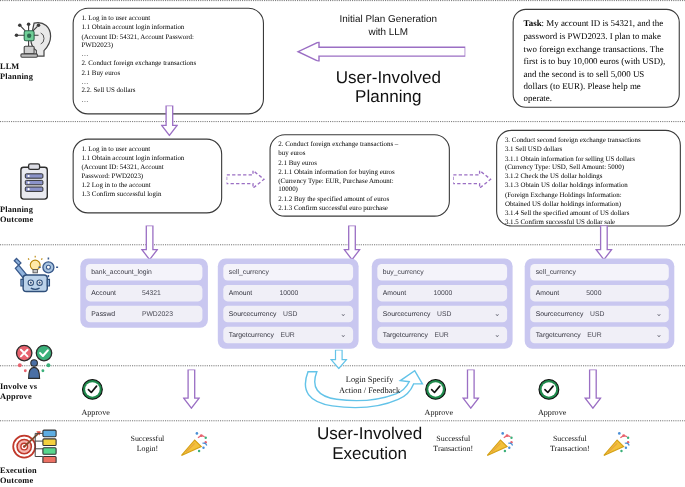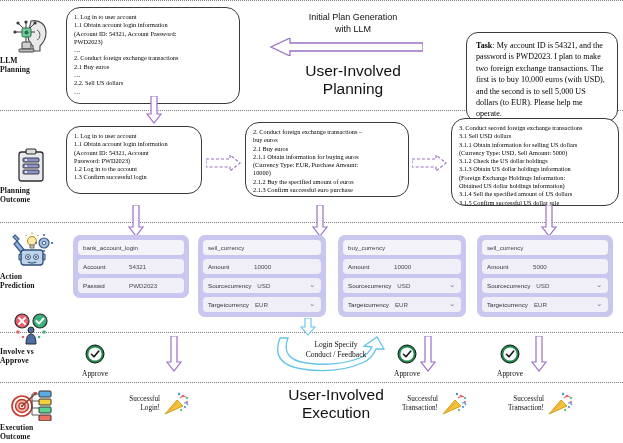--- a/index.html
+++ b/index.html
@@ -96,34 +96,34 @@
   .field.title { background:#f4f3fa; }
   .field .key { flex: 0 0 auto; min-width: 40px; color:#2f2f3a; }
   .field .val { margin-left: 6px; color:#4a4a55; }
   .field .chev {
     position: absolute; right: 6px; top: 50%;
     transform: translateY(-60%);
     font-size: 7px; color:#6b6b7a; font-family:"DejaVu Sans", sans-serif;
   }
 
   
-  .mark { position: absolute; text-align: center; }
+  .mark { position: absolute; text-align: left; }
   .mark-label {
     font-size: 7.4px; line-height: 9px; margin-top: 1px;
     font-family: "Liberation Serif", serif; color: #111;
     white-space: nowrap;
   }
   .result {
     position: absolute;
     display: flex; align-items: center; gap: 3px;
   }
   .result-text {
     font-size: 7.2px; line-height: 9px;
     font-family: "Liberation Serif", serif; color:#111;
-    text-align: right; width: 52px;
+    text-align: center; width: 52px;
   }
   .feedback-text {
     position: absolute; text-align: center;
     font-size: 7.6px; line-height: 9.6px;
     font-family: "Liberation Serif", serif; color:#111;
   }
 </style>
 </head>
 <body>
 
@@ -209,21 +209,20 @@
 
       <rect x="12" y="18" width="22" height="15" rx="3" fill="#bcd3ea" stroke="#2f4f7a" stroke-width="1.3"></rect>
       <circle cx="19" cy="25" r="2.4" fill="#fff" stroke="#2f4f7a" stroke-width="1"></circle>
       <circle cx="27" cy="25" r="2.4" fill="#fff" stroke="#2f4f7a" stroke-width="1"></circle>
       <circle cx="19" cy="25" r="1" fill="#2f4f7a"></circle>
         <circle cx="27" cy="25" r="1" fill="#2f4f7a"></circle>
       <path d="M19 30 q4 2 8 0" fill="none" stroke="#2f4f7a" stroke-width="1.2"></path>
       <path d="M10 22 h2 v6 h-2 z" fill="#8fb3dd" stroke="#2f4f7a" stroke-width="1"></path>
       <path d="M34 22 h2 v6 h-2 z" fill="#8fb3dd" stroke="#2f4f7a" stroke-width="1"></path>
     </svg>
-    <div class="rail-label">Action<br>Prediction</div>
   </div>
 
   <div class="rail-item" style="top:313px">
     <svg class="rail-icon" width="44" height="32" viewBox="0 0 44 32">
       <circle cx="13" cy="8" r="7" fill="#e8636f" stroke="#2b2b2b" stroke-width="1.2"></circle>
       <g stroke="#fff" stroke-width="1.8" stroke-linecap="round">
         <path d="M10 5 L16 11"></path>
           <path d="M16 5 L10 11"></path>
       </g>
       <circle cx="31" cy="8" r="7" fill="#3bb07a" stroke="#2b2b2b" stroke-width="1.2"></circle>
@@ -282,21 +281,21 @@
   <div class="heading small" style="left:258px; top:12px; width:190px;">Initial Plan Generation</div>
   <div class="heading small" style="left:258px; top:24px; width:190px;">with LLM</div>
 
   <svg class="arrow" style="left:268px; top:38px;" width="155" height="18" viewBox="0 0 155 18">
     <path d="M155 5 H22 V0 L3 9 L22 18 V13 H155 Z" fill="#ffffff" stroke="#9b6fc4" stroke-width="1.3"></path>
   </svg>
 
   <div class="heading big" style="left:250px; top:62px; width:206px;">User-Involved</div>
   <div class="heading big" style="left:250px; top:80px; width:206px;">Planning</div>
 
-  <div class="task-box" style="left:466px; top:8px; width:152px; height:90px;margin-top:24px;">
+  <div class="task-box" style="left:466px; top:8px; width:152px; height:90px;">
     <span style="font-weight:bold">Task</span><span>: My account ID is 54321, and the password is PWD2023. I plan to make two foreign exchange transactions. The first is to buy 10,000 euros (with USD), and the second is to sell 5,000 US dollars (to EUR). Please help me operate.</span>
   </div>
 
   <svg class="arrow" style="left:146px; top:96px;" width="16" height="28" viewBox="0 0 16 28">
     <path d="M5 0 H11 V18 H15 L8 27 L1 18 H5 Z" fill="#ffffff" stroke="#9b6fc4" stroke-width="1.2"></path>
   </svg>
 
   <div class="plan-box" id="plan-outcome-0" style="left:66px; top:126px; width:136px; height:68px;">
       <div>1. Log in to user account</div>
       <div>1.1 Obtain account login information</div>
@@ -448,21 +447,21 @@
       <circle cx="10" cy="10" r="6.6" fill="#fff"></circle>
       <path d="M6.4 10.2 L9 12.8 L13.8 7" fill="none" stroke="#111" stroke-width="1.5" stroke-linecap="round" stroke-linejoin="round"></path>
     </svg>
     <div class="mark-label">Approve</div>
   </div>
 
   <svg class="arrow" style="left:272px; top:336px;" width="120" height="36" viewBox="0 0 120 36">
     <path d="M8 2 q-10 26 22 31 q35 5 60 -6 q10 -4 14 -14 L112 13 L105 1 L92 10 L100 11 q-4 8 -12 11 q-24 9 -54 5 q-26 -4 -18 -25 Z" fill="#ffffff" stroke="#63c3e8" stroke-width="1.3"></path>
   </svg>
   <div class="feedback-text" style="left:288px; top:340px; width:96px;">Login Specify</div>
-  <div class="feedback-text" style="left:288px; top:350px; width:96px;">Conduct / Feedback</div>
+  <div class="feedback-text" style="left:288px; top:350px; width:96px;">Action / Feedback</div>
 
   <svg class="arrow" style="left:166px; top:336px;" width="16" height="36" viewBox="0 0 16 36">
     <path d="M5 0 H11 V26 H15 L8 35 L1 26 H5 Z" fill="#ffffff" stroke="#9b6fc4" stroke-width="1.2"></path>
   </svg>
   <svg class="arrow" style="left:420px; top:336px;" width="16" height="36" viewBox="0 0 16 36">
     <path d="M5 0 H11 V26 H15 L8 35 L1 26 H5 Z" fill="#ffffff" stroke="#9b6fc4" stroke-width="1.2"></path>
   </svg>
   <svg class="arrow" style="left:531px; top:336px;" width="16" height="36" viewBox="0 0 16 36">
     <path d="M5 0 H11 V26 H15 L8 35 L1 26 H5 Z" fill="#ffffff" stroke="#9b6fc4" stroke-width="1.2"></path>
   </svg>

